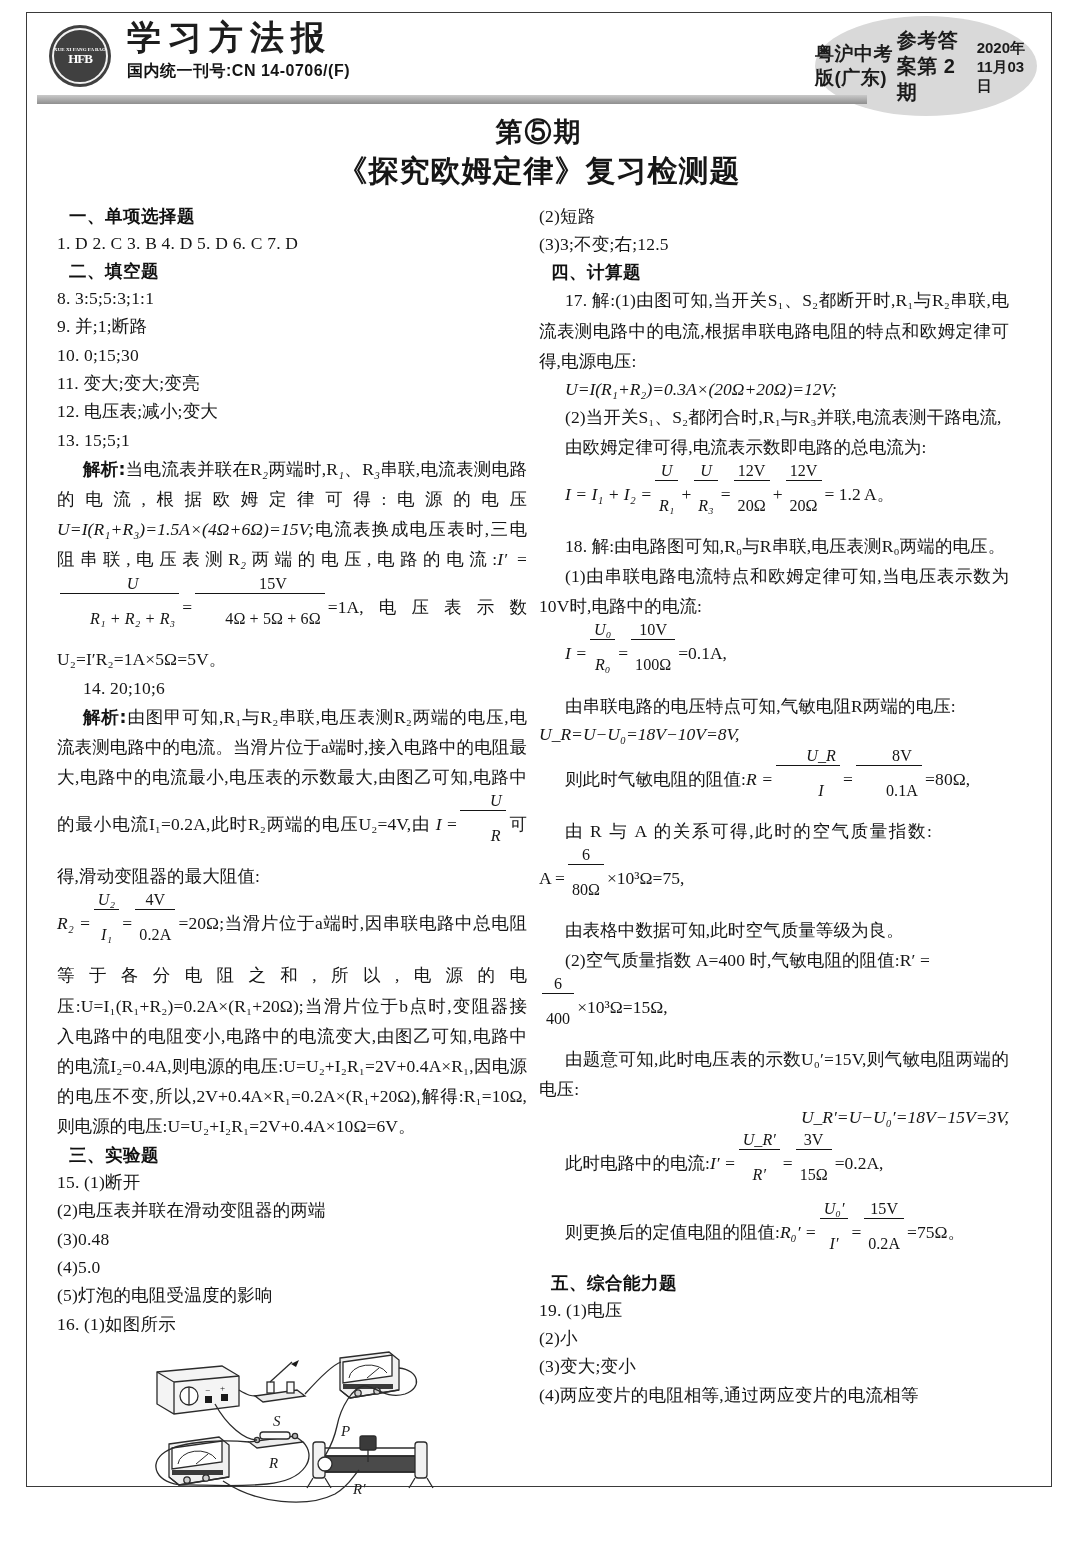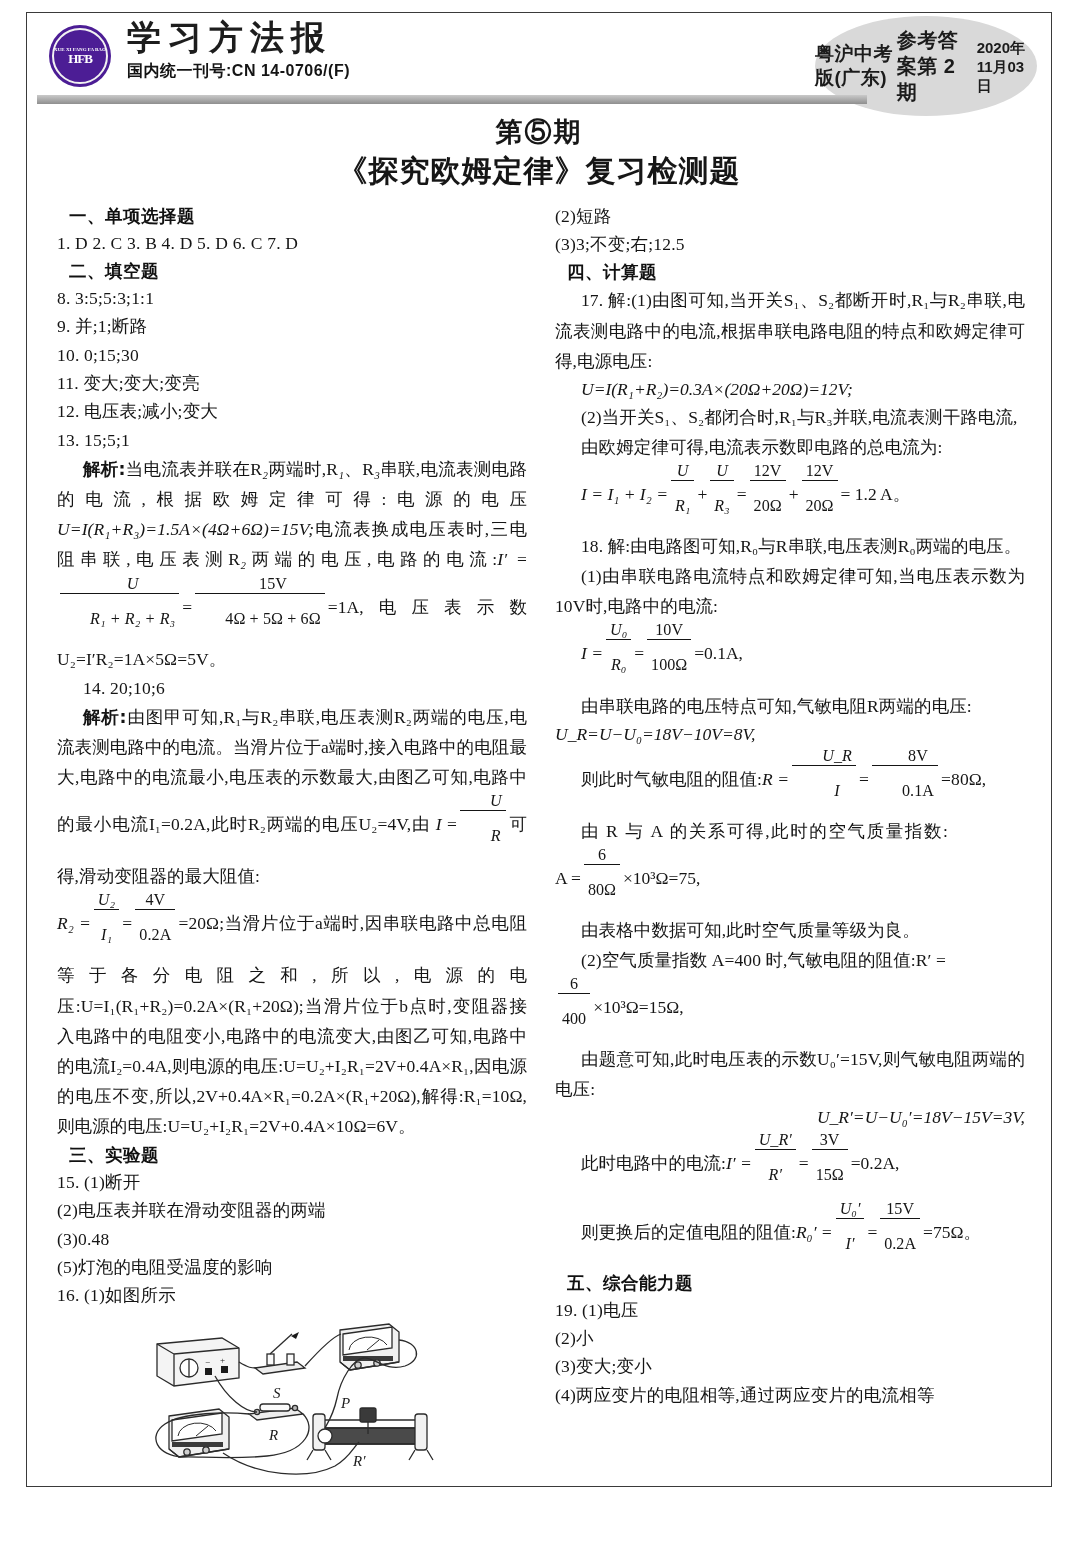--- a/index.html
+++ b/index.html
@@ -8,21 +8,21 @@
     font-family:"Liberation Serif","DejaVu Serif",serif;color:#1a1a1a;
   }
   .page{
     position:absolute;left:26px;top:12px;width:1026px;height:1475px;
     border:1.5px solid #3a3a3a;box-sizing:border-box;background:#fff;
   }
   
   .masthead{position:relative;height:88px;}
   .logo-seal{
     position:absolute;left:22px;top:12px;width:62px;height:62px;border-radius:50%;
-    background:#4c1d95;display:flex;align-items:center;justify-content:center;
+    background:#404040;display:flex;align-items:center;justify-content:center;
   }
   .logo-seal .ring{
     width:52px;height:52px;border-radius:50%;border:2px solid #f2f2f2;
     display:flex;align-items:center;justify-content:center;flex-direction:column;
     color:#fff;font-size:7px;font-weight:bold;line-height:1.05;text-align:center;
   }
   .logo-seal .ring .abbr{font-size:13px;letter-spacing:-1px;font-family:"Liberation Serif",serif;}
   .brand{position:absolute;left:100px;top:6px;}
   .brand-name{
     font-family:"DejaVu Serif",serif;font-weight:bold;font-size:34px;
@@ -55,21 +55,21 @@
     font-family:"DejaVu Serif",serif;font-weight:bold;font-size:27px;
     letter-spacing:2px;color:#161616;line-height:1.25;
   }
   .doc-title .t2{
     font-family:"DejaVu Serif",serif;font-weight:bold;font-size:30px;
     letter-spacing:1px;color:#161616;line-height:1.3;margin-top:2px;
   }
   
   .cols{display:flex;margin-top:12px;padding:0 26px 0 30px;}
   .col{width:470px;}
-  .col.right{margin-left:28px;}
+  .col.right{margin-left:12px;}
   .sec-head{
     font-family:"DejaVu Sans","Liberation Sans",sans-serif;font-weight:bold;
     font-size:17.5px;letter-spacing:0.5px;color:#111;margin:2px 0 1px 12px;
   }
   .line{font-size:17.5px;line-height:1.62;color:#151515;letter-spacing:0.2px;}
   .line.ind{text-indent:26px;}
   .para{
     font-size:17.5px;line-height:1.72;color:#151515;text-align:justify;
     text-justify:inter-ideograph;text-indent:26px;letter-spacing:0.1px;
   }
@@ -136,20 +136,21 @@
       <div class="line ind">14. 20;10;6</div>
 
       <div class="para"><b class="lbl">解析:</b><span>由图甲可知,R₁与R₂串联,电压表测R₂两端的电压,电流表测电路中的电流。当滑片位于a端时,接入电路中的电阻最大,电路中的电流最小,电压表的示数最大,由图乙可知,电路中的最小电流I₁=0.2A,此时R₂两端的电压U₂=4V,由</span> <i>I</i> =<span class="frac"><span class="num it">U</span><span class="den it">R</span></span><span>可得,滑动变阻器的最大阻值:</span></div>
 
       <div class="para noind"><span class="it">R₂ =</span><span class="frac"><span class="num it">U₂</span><span class="den it">I₁</span></span>=<span class="frac"><span class="num">4V</span><span class="den">0.2A</span></span><span>=20Ω;当滑片位于a端时,因串联电路中总电阻等于各分电阻之和,所以,电源的电压:U=I₁(R₁+R₂)=0.2A×(R₁+20Ω);当滑片位于b点时,变阻器接入电路中的电阻变小,电路中的电流变大,由图乙可知,电路中的电流I₂=0.4A,则电源的电压:U=U₂+I₂R₁=2V+0.4A×R₁,因电源的电压不变,所以,2V+0.4A×R₁=0.2A×(R₁+20Ω),解得:R₁=10Ω,则电源的电压:U=U₂+I₂R₁=2V+0.4A×10Ω=6V。</span></div>
 
       <div class="sec-head">三、实验题</div>
       <div class="line">15. (1)断开</div>
       <div class="line">(2)电压表并联在滑动变阻器的两端</div>
       <div class="line">(3)0.48</div>
+      <div class="line">(4)5.0</div>
       <div class="line">(5)灯泡的电阻受温度的影响</div>
       <div class="line">16. (1)如图所示</div>
 
       <div class="figwrap">
         <svg width="330" height="180" viewBox="0 0 330 180">
           <g fill="none" stroke="#2b2b2b" stroke-width="1.3">
 
             <g>
               <path d="M30,28 L95,22 L112,32 L112,62 L47,70 L30,60 Z" fill="#f4f4f4"></path>
               <path d="M30,28 L47,38 L47,70 M47,38 L112,32" fill="none"></path>

